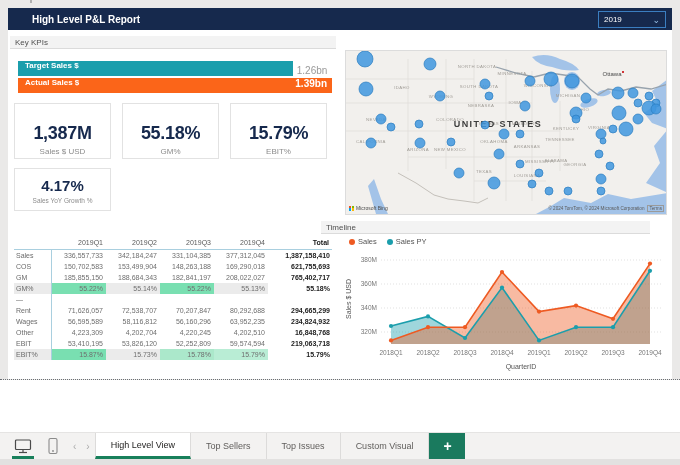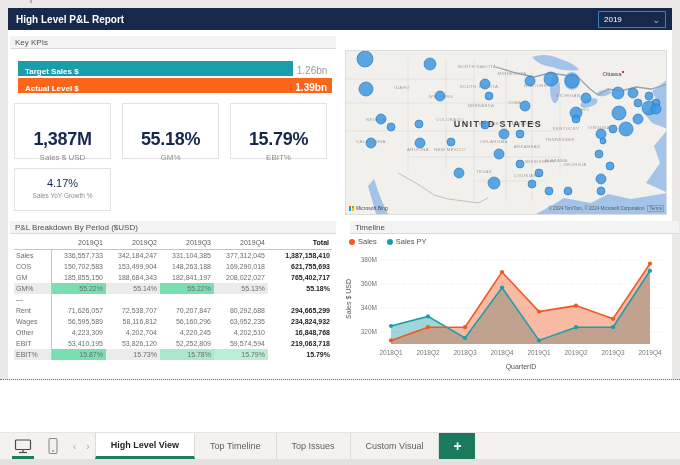--- a/index.html
+++ b/index.html
@@ -4,51 +4,51 @@
 <style>
   html,body{margin:0;padding:0;background:#EAE9E8;font-family:"Liberation Sans",sans-serif;}
   .canvas{position:relative;width:680px;height:465px;background:#EAE9E8;overflow:hidden;}
   .ruler-tick{position:absolute;left:30px;top:0;width:2px;height:3px;background:#B0B0B0;}
   .page{position:absolute;left:8px;top:8px;width:664px;height:371px;background:#FFFFFF;}
   .below-page{position:absolute;left:0;top:380px;width:680px;height:52px;background:#FFFFFF;}
   .dotted-line{position:absolute;left:0;top:379px;width:680px;height:0;border-top:1px dotted #6B6F74;}
 
   
   .titlebar{position:absolute;left:0;top:0;width:664px;height:22px;background:#16294D;display:flex;align-items:center;}
-  .titlebar .title{color:#FFFFFF;font-size:10px;font-weight:bold;padding-left:8px;}
+  .titlebar .title{color:#FFFFFF;font-size:10px;font-weight:bold;padding-left:24px;}
   .year-dd{position:absolute;right:6px;top:3px;width:56px;height:15px;border:1px solid #3B7EC0;background:#16294D;color:#FFFFFF;
     display:flex;align-items:center;justify-content:space-between;padding:0 5px;font-size:8px;cursor:pointer;box-sizing:content-box;}
   .dd-chev{color:#9CC3E8;font-size:9px;line-height:8px;}
 
   
   .sec-hdr{position:absolute;height:13px;background:#F3F3F3;border-bottom:1px solid #DBDBDB;box-sizing:border-box;
     font-size:8px;color:#4F4F4F;display:flex;align-items:center;padding-left:5px;}
   #kpi-hdr{left:2px;top:28px;width:326px;}
   #tbl-hdr{left:2px;top:213px;width:326px;}
   #map-hdr{left:333px;top:28px;width:329px;}
-  #tl-hdr{left:342px;top:213px;width:329px;}
+  #tl-hdr{left:313px;top:213px;width:329px;}
 
   
   #kpi-bars{position:absolute;left:10px;top:53px;width:314px;}
   .bar-row{position:relative;height:15px;margin-bottom:2px;}
-  .bar{position:relative;height:15px;display:flex;align-items:flex-end;}
+  .bar{position:relative;height:15px;display:flex;align-items:flex-start;}
   .bar-label{color:#FFFFFF;font-size:8px;font-weight:bold;padding-left:7px;white-space:nowrap;}
   .bar-val{font-size:10px;white-space:nowrap;}
   .bar-val.outside{position:absolute;top:4px;color:#9A9A9A;}
   .bar-val.inside{position:absolute;right:5px;color:#FFFFFF;font-weight:bold;}
 
   
   .cards{position:absolute;left:6px;display:flex;gap:11px;}
   #cards1{top:95px;}
   #cards2{top:160px;}
   .card{width:97px;background:#FFFFFF;border:1px solid #E2E2E2;box-sizing:border-box;text-align:center;}
-  #cards1 .card{height:56px;padding-top:25px;}
+  #cards1 .card{height:56px;padding-top:19px;}
   #cards2 .card{height:43px;padding-top:8px;}
   #cards1 .card-val{font-size:18px;font-weight:bold;color:#16294D;letter-spacing:-0.3px;}
-  #cards2 .card-val{font-size:11px;font-weight:normal;color:#16294D;}
+  #cards2 .card-val{font-size:15px;font-weight:bold;color:#16294D;}
   #cards1 .card-lbl{font-size:8px;color:#8C8C8C;margin-top:3px;}
   #cards2 .card-lbl{font-size:6.5px;color:#8C8C8C;margin-top:3px;}
 
   
   #pnl-table{position:absolute;left:6px;top:229px;width:318px;display:grid;grid-template-columns:38px 54px 54px 54px 54px 64px;}
   .tc{font-size:7px;line-height:11px;height:11px;overflow:hidden;white-space:nowrap;box-sizing:border-box;}
   .tc.th{height:13px;line-height:12px;border-bottom:1px solid #A9CFDF;color:#5A5A5A;text-align:right;padding-right:3px;}
   .tc.th.total-h{font-weight:bold;color:#151515;}
   .tc.lab{text-align:left;color:#6B6B6B;border-right:1px solid #A9CFDF;padding-left:2px;}
   .tc.val{text-align:right;color:#6E6E6E;padding-right:3px;}
@@ -80,21 +80,21 @@
 
   
   .viewbar{position:absolute;left:0;top:432px;width:680px;height:27px;background:#F3F2F1;display:flex;align-items:stretch;border-top:1px solid #E5E4E3;box-sizing:border-box;}
   .vicon{width:30px;display:flex;align-items:center;justify-content:center;position:relative;cursor:pointer;}
   .vicon:first-child{margin-left:8px;}
   .vicon.active::after{content:'';position:absolute;left:4px;right:4px;bottom:0;height:3px;background:#18805B;}
   .chev{display:flex;align-items:center;color:#ABABAB;font-size:10px;padding:0 5px;cursor:pointer;}
   #tabs{display:flex;align-items:stretch;}
   .tab{display:flex;align-items:center;padding:0 15px;font-size:9px;color:#605E5C;border-right:1px solid #DCDBDA;cursor:pointer;box-sizing:border-box;}
   .tab:first-child{border-left:1px solid #DCDBDA;}
-  .tab.active{background:#FFFFFF;color:#252423;font-weight:bold;border-bottom:3px solid #18805B;}
+  .tab.active{background:#FFFFFF;color:#252423;font-weight:normal;border-bottom:3px solid #18805B;}
   .add-btn{width:36px;background:#1A7A5E;color:#FFFFFF;display:flex;align-items:center;justify-content:center;
     font-size:14px;font-weight:bold;cursor:pointer;}
   .bottom-strip{position:absolute;left:0;top:459px;width:680px;height:6px;background:#E2E1E0;}
 </style>
 </head>
 <body>
 
 <div class="canvas">
   <div class="ruler-tick"></div>
 
@@ -113,21 +113,21 @@
     </div>
     <div id="kpi-bars">
         <div class="bar-row">
           <div class="bar" style="width:87.5%;background:#1B9EAC">
             <span class="bar-label">Target Sales $</span>
           </div>
           <span class="bar-val outside" style="left:calc(87.5% + 4px)">1.26bn</span>
         </div>
         <div class="bar-row">
           <div class="bar" style="width:100%;background:#FB6519">
-            <span class="bar-label">Actual Level $</span>
+            <span class="bar-label">Actual Sales $</span>
             <span class="bar-val inside">1.39bn</span>
           </div>
         </div>
       </div>
     <div class="cards" id="cards1">
         <div class="card">
           <div class="card-val">1,387M</div>
           <div class="card-lbl">Sales $ USD</div>
         </div>
         <div class="card">
@@ -139,23 +139,20 @@
           <div class="card-lbl">EBIT%</div>
         </div>
       </div>
     <div class="cards" id="cards2">
         <div class="card">
           <div class="card-val">4.17%</div>
           <div class="card-lbl">Sales YoY Growth %</div>
         </div>
       </div>
 
-    <div class="sec-hdr" id="tbl-hdr">
-      <span>P&amp;L Breakdown By Period ($USD)</span>
-    </div>
     <div id="pnl-table">
         <div class="tc th"></div>
         <div class="tc th">2019Q1</div>
         <div class="tc th">2019Q2</div>
         <div class="tc th">2019Q3</div>
         <div class="tc th">2019Q4</div>
         <div class="tc th total-h">Total</div>
         <div class="tc lab" style="">Sales</div>
         <div class="tc val" style="">336,557,733</div>
         <div class="tc val" style="">342,184,247</div>
@@ -417,21 +414,21 @@
     <div class="vicon">
       <svg width="12" height="18" viewBox="0 0 12 18">
         <rect x="2" y="1.5" width="8" height="15" rx="1.5" fill="none" stroke="#8A8A8A" stroke-width="1.1"></rect>
         <circle cx="6" cy="14" r="0.9" fill="#8A8A8A"></circle>
       </svg>
     </div>
     <span class="chev">‹</span>
     <span class="chev">›</span>
     <div id="tabs">
         <div class="tab active">High Level View</div>
-        <div class="tab">Top Timeline</div>
+        <div class="tab">Top Sellers</div>
         <div class="tab">Top Issues</div>
         <div class="tab">Custom Visual</div>
       </div>
     <div class="add-btn">
       <span>+</span>
     </div>
   </div>
   <div class="bottom-strip"></div>
 </div>
 

